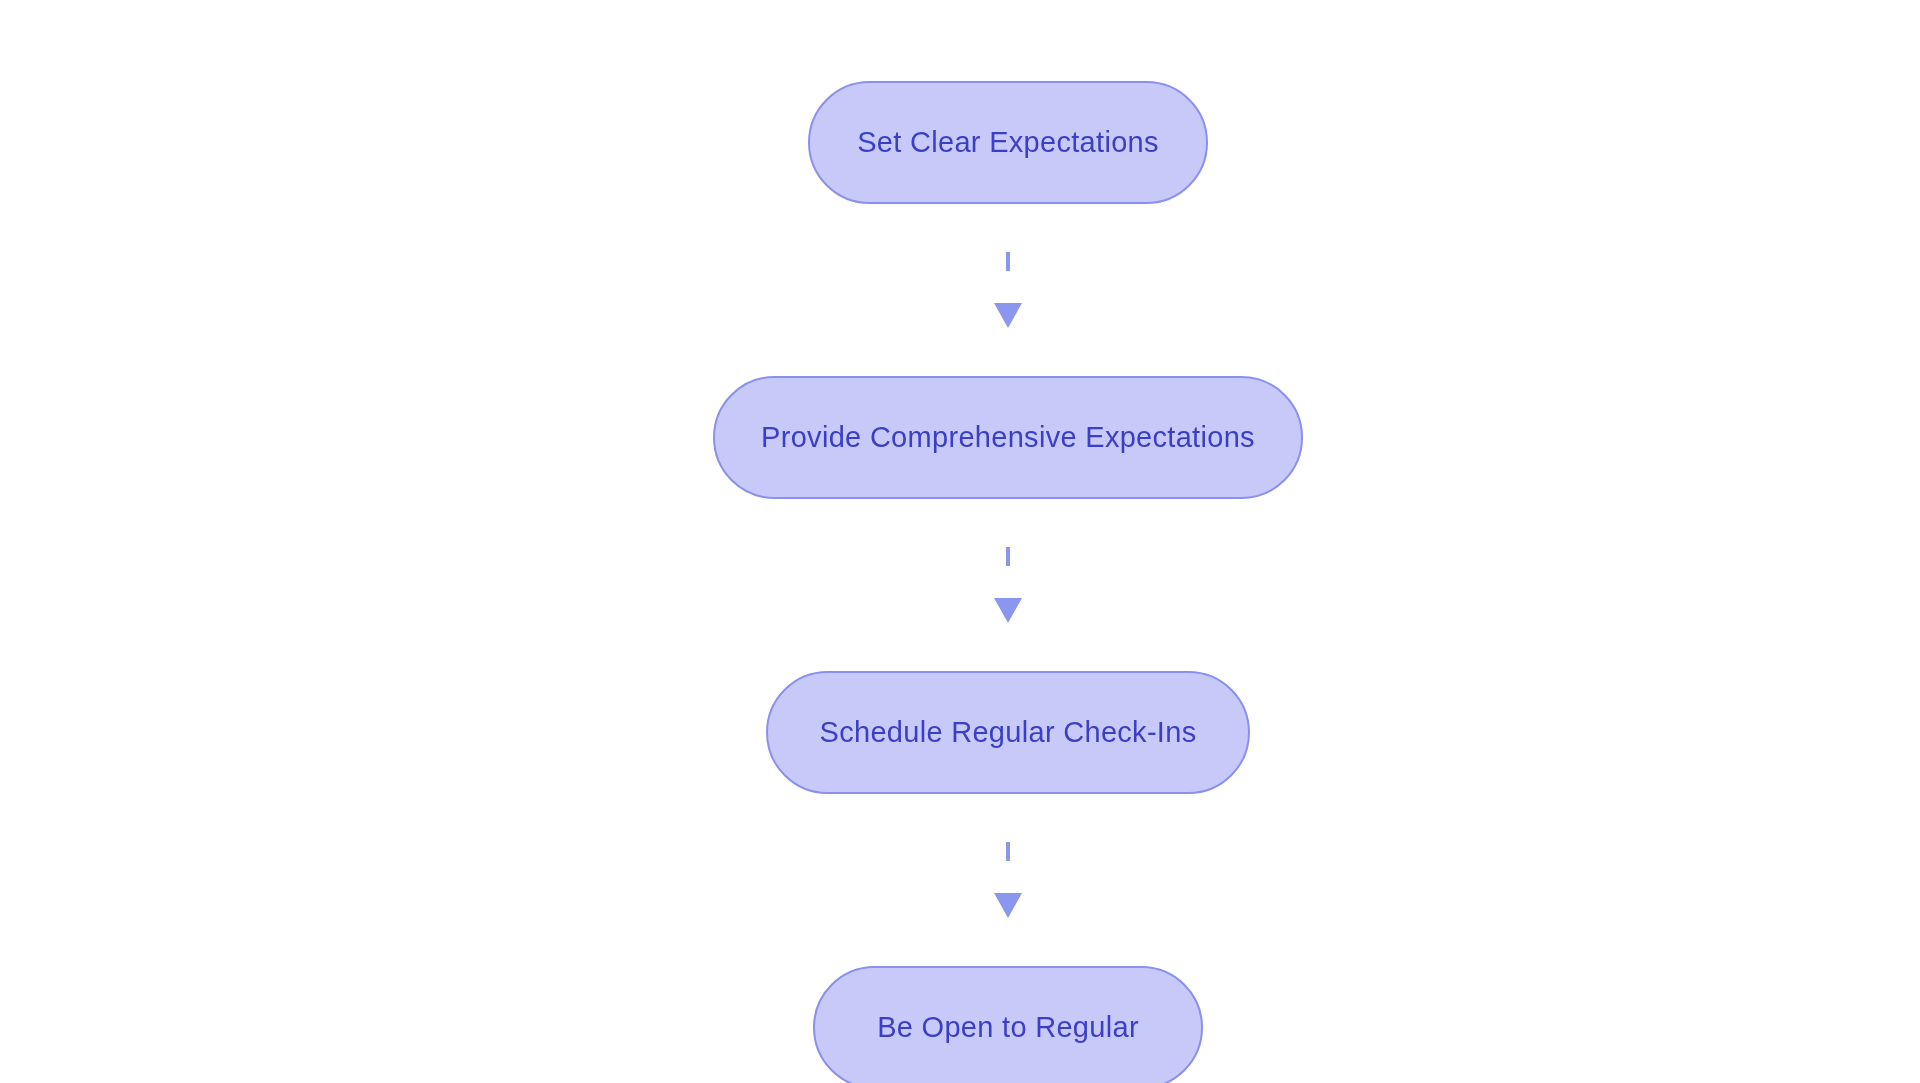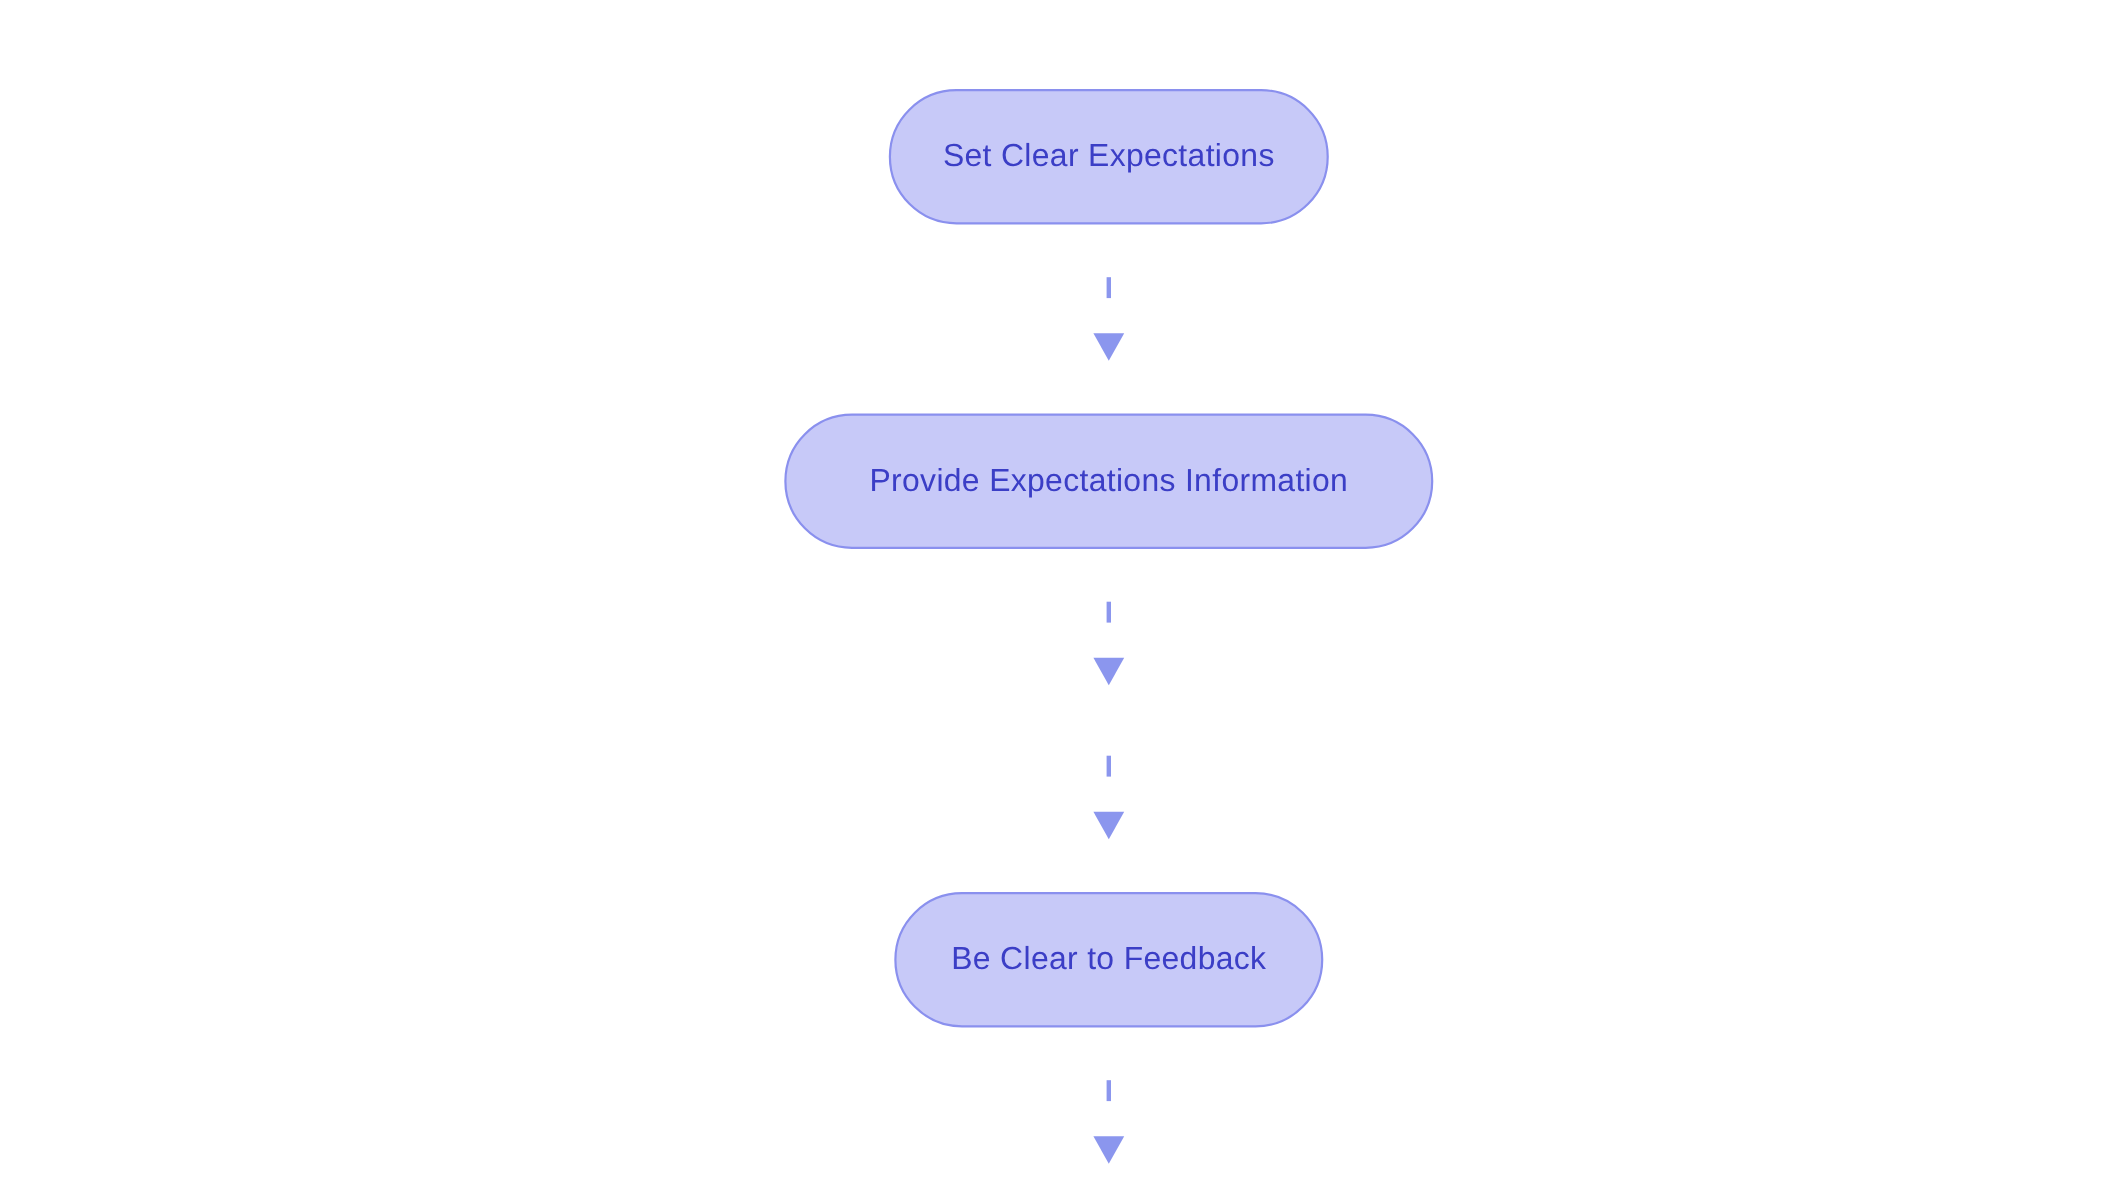--- a/index.html
+++ b/index.html
@@ -74,36 +74,39 @@
   <div class="flow-node w0">
     <span>Set Clear Expectations</span>
   </div>
 
   <div class="flow-arrow">
     <div class="shaft"></div>
     <div class="head"></div>
   </div>
 
   <div class="flow-node w1">
-    <span>Provide Expectations Information</span>
+    <span>Provide Comprehensive Expectations</span>
   </div>
 
   <div class="flow-arrow">
     <div class="shaft"></div>
     <div class="head"></div>
   </div>
 
+  <div class="flow-node w2">
+    <span>Schedule Regular Check-Ins</span>
+  </div>
 
   <div class="flow-arrow">
     <div class="shaft"></div>
     <div class="head"></div>
   </div>
 
   <div class="flow-node w3">
-    <span>Be Clear to Feedback</span>
+    <span>Be Open to Regular</span>
   </div>
 
   <div class="flow-arrow">
     <div class="shaft"></div>
     <div class="head"></div>
   </div>
 
 
 </div>
 

